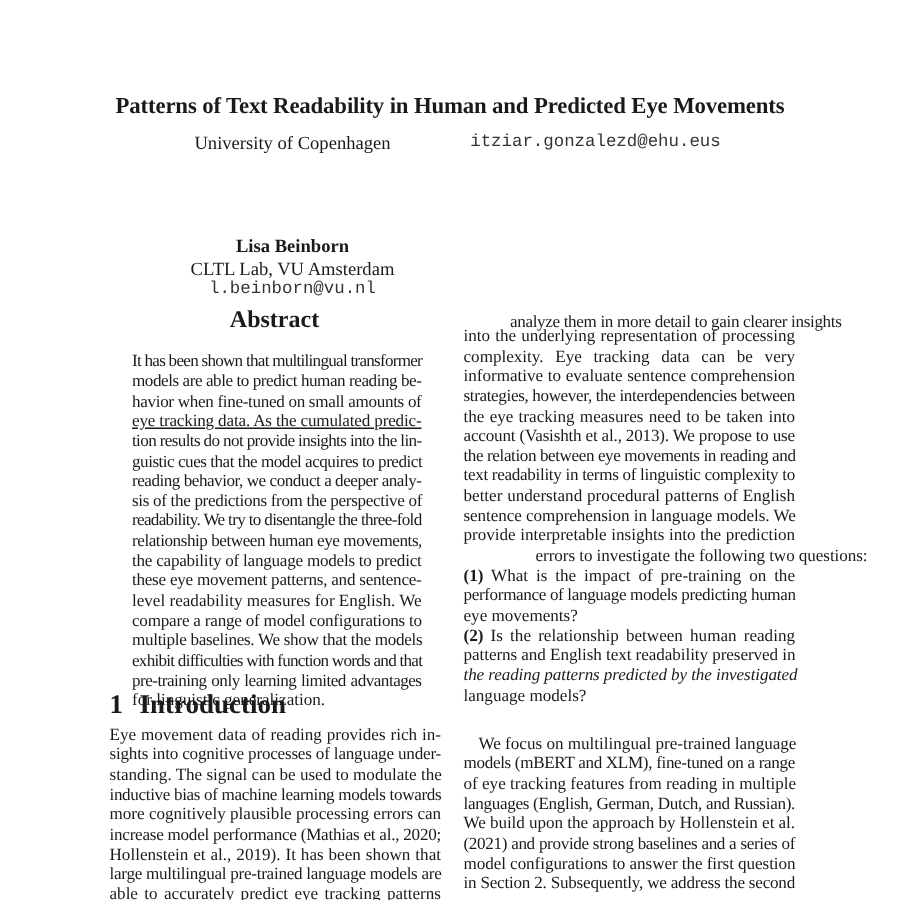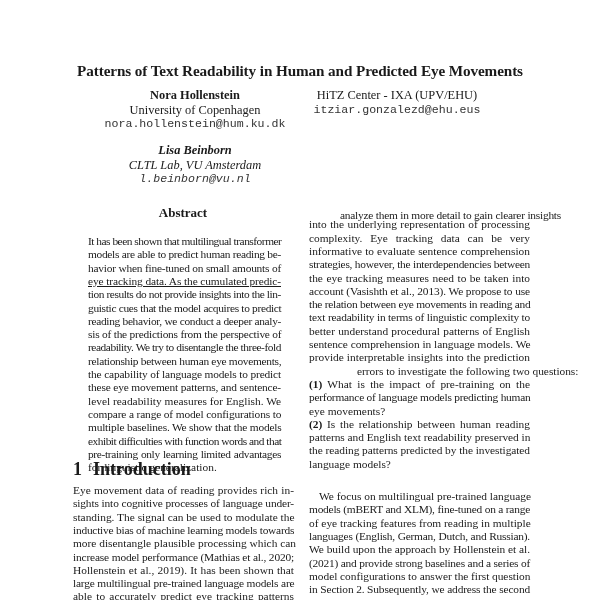--- a/index.html
+++ b/index.html
@@ -19,21 +19,21 @@
     position: absolute; width: 240px; text-align: center;
   }
   .author .name { font-weight: bold; font-size: 12.4px; line-height: 14.5px; height: 14.5px; white-space: nowrap; }
   .author .affil { font-size: 12.4px; line-height: 14.5px; height: 14.5px; white-space: nowrap; }
   .author .email {
     font-family: "Liberation Mono", "DejaVu Sans Mono", monospace;
     font-size: 11.6px; line-height: 14.5px; height: 14.5px; color: #333; white-space: nowrap;
   }
   .abstract-heading {
     position: absolute; left: 73px; width: 220px; top: 205px;
-    text-align: center; font-weight: bold; font-size: 13px;
+    text-align: center; font-weight: bold; font-size: 16px;
   }
   .col { position: absolute; font-size: 11.4px; }
   .line {
     position: absolute; left: 0; white-space: nowrap;
     height: 13.3px; line-height: 13.3px;
     text-align: justify; text-align-last: justify;
   }
   .line.last { text-align-last: left; }
   .sect-heading {
     position: absolute; left: 73px; top: 459px;
@@ -43,29 +43,26 @@
   .q { font-weight: bold; }
 </style>
 </head>
 <body>
 
 <div class="page">
 
   <div class="title">Patterns of Text Readability in Human and Predicted Eye Movements</div>
 
   <div class="author" style="left:75px; top:88px;">
-    <div class="name">Nora Hollenstein</div>
     <div class="affil">University of Copenhagen</div>
-    <div class="email">nora.hollenstein@hum.ku.dk</div>
   </div>
   <div class="author" style="left:277px; top:88px;">
-    <div class="affil">HiTZ Center - IXA (UPV/EHU)</div>
     <div class="email">itziar.gonzalezd@ehu.eus</div>
   </div>
-  <div class="author" style="left:75px; top:143px;font-style:italic;">
+  <div class="author" style="left:75px; top:157px;">
     <div class="name">Lisa Beinborn</div>
     <div class="affil">CLTL Lab, VU Amsterdam</div>
     <div class="email">l.beinborn@vu.nl</div>
   </div>
 
   <div class="abstract-heading">Abstract</div>
 
   <div class="col" style="left:88px; top:235px; width:193px;">
     <div class="line" style="top: 0px; width: 193px; letter-spacing: -0.489362px;">It has been shown that multilingual transformer</div>
     <div class="line" style="top: 13.3px; width: 193px; letter-spacing: -0.295455px;">models are able to predict human reading be-</div>
@@ -89,21 +86,21 @@
 
   <div class="sect-heading">
     <span class="num">1</span><span>Introduction</span>
   </div>
 
   <div class="col" style="left:73px; top:484px; width:221px;">
     <div class="line" style="top:0px;     width:221px;">Eye movement data of reading provides rich in-</div>
     <div class="line" style="top: 13.3px; width: 221px; letter-spacing: -0.14px;">sights into cognitive processes of language under-</div>
     <div class="line" style="top:26.6px;  width:221px;">standing. The signal can be used to modulate the</div>
     <div class="line" style="top: 39.9px; width: 221px; letter-spacing: -0.22449px;">inductive bias of machine learning models towards</div>
-    <div class="line" style="top:53.2px;  width:221px;">more disentangle plausible processing which can</div>
+    <div class="line" style="top:53.2px;  width:221px;">more cognitively plausible processing errors can</div>
     <div class="line" style="top: 66.5px; width: 221px; letter-spacing: -0.163265px;">increase model performance (Mathias et al., 2020;</div>
     <div class="line" style="top:79.8px;  width:221px;">Hollenstein et al., 2019).  It has been shown that</div>
     <div class="line" style="top: 93.1px; width: 221px; letter-spacing: -0.18px;">large multilingual pre-trained language models are</div>
     <div class="line" style="top:106.4px; width:221px;">able to accurately predict eye tracking patterns</div>
   </div>
 
   <div class="col" style="left:309px; top:205px; width:221px;">
     <div class="line" style="top: 4px; width: 221px; letter-spacing: -0.230769px; margin-left: 31px;">analyze them in more detail to gain clearer insights</div>
     <div class="line" style="top:13.3px;  width:221px;">into the underlying representation of processing</div>
     <div class="line" style="top:26.6px;  width:221px;">complexity.   Eye tracking data can be very</div>
@@ -117,21 +114,21 @@
     <div class="line" style="top: 133px; width: 221px; letter-spacing: -0.0444444px;">sentence comprehension in language models. We</div>
     <div class="line" style="top:146.3px; width:221px;">provide interpretable insights into the prediction</div>
     <div class="line last" style="top: 159.6px; width: 221px; letter-spacing: -0.04px; margin-left: 48px;">errors to investigate the following two questions:</div>
 
     <div class="line" style="top:172.9px; width:221px;"><span class="q">(1)</span><span> What is the impact of pre-training on the</span></div>
     <div class="line" style="top: 186.2px; width: 221px; letter-spacing: -0.234043px;">performance of language models predicting human</div>
     <div class="line last" style="top:199.5px; width:221px;">eye movements?</div>
 
     <div class="line" style="top:212.8px; width:221px;"><span class="q">(2)</span><span> Is the relationship between human reading</span></div>
     <div class="line" style="top: 226.1px; width: 221px; letter-spacing: -0.04px;">patterns and English text readability preserved in</div>
-    <div class="line" style="top: 239.4px; width: 221px; letter-spacing: -0.06px;">the reading patterns predicted by the investigated</div>
+    <div class="line" style="top: 239.4px; width: 221px; letter-spacing: -0.06px; font-style: italic;">the reading patterns predicted by the investigated</div>
     <div class="line last" style="top:252.7px; width:221px;">language models?</div>
 
     <div class="line" style="top:285px; left:10px; width:211px;">We focus on multilingual pre-trained language</div>
     <div class="line" style="top: 298.3px; width: 221px; letter-spacing: -0.222222px;">models (mBERT and XLM), fine-tuned on a range</div>
     <div class="line" style="top:311.6px; width:221px;">of eye tracking features from reading in multiple</div>
     <div class="line" style="top: 324.9px; width: 221px; letter-spacing: -0.208333px;">languages (English, German, Dutch, and Russian).</div>
     <div class="line" style="top: 338.2px; width: 221px; letter-spacing: -0.0416667px;">We build upon the approach by Hollenstein et al.</div>
     <div class="line" style="top: 351.5px; width: 221px; letter-spacing: -0.215686px;">(2021) and provide strong baselines and a series of</div>
     <div class="line" style="top: 364.8px; width: 221px; letter-spacing: -0.0408163px;">model configurations to answer the first question</div>
     <div class="line" style="top: 378.1px; width: 221px; letter-spacing: -0.142857px;">in Section 2. Subsequently, we address the second</div>

